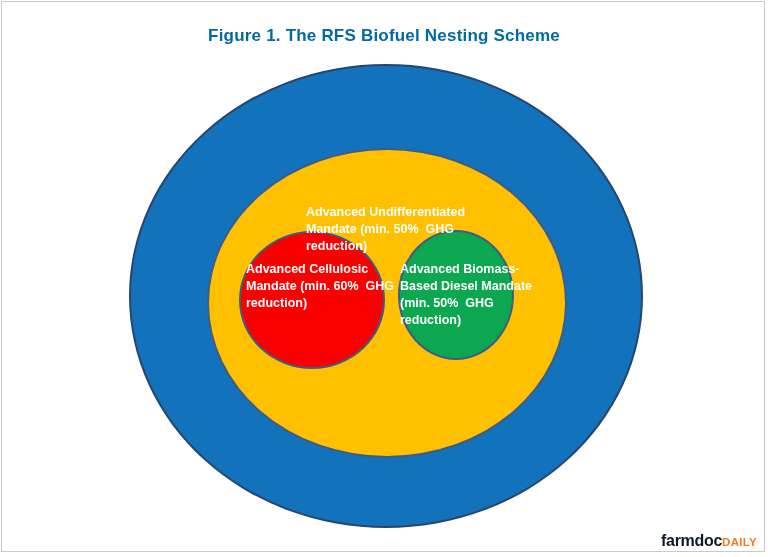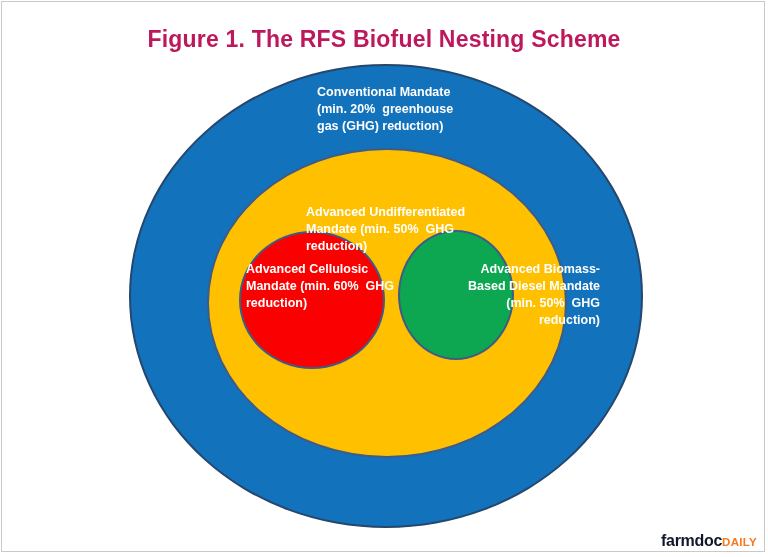--- a/index.html
+++ b/index.html
@@ -23,23 +23,23 @@
     height: 549px;
     border: 1px solid #c9c9c9;
     background: #ffffff;
   }
   .title {
     position: absolute;
     left: 0;
     top: 26px;
     width: 768px;
     text-align: center;
-    font-size: 23px;
+    font-size: 17px;
     font-weight: bold;
-    color: #be185d;
+    color: #0369a1;
     letter-spacing: 0.2px;
   }
   .ellipse {
     position: absolute;
     border-radius: 50%;
     box-sizing: border-box;
   }
   .ring-conventional {
     left: 129px;
     top: 64px;
@@ -74,21 +74,21 @@
     font-size: 12.5px;
     font-weight: bold;
     line-height: 17px;
     white-space: pre-wrap;
     width: 200px;
     z-index: 5;
   }
   .label-conventional { left: 317px; top: 84px; }
   .label-advanced     { left: 306px; top: 172px; margin-top: 32px; }
   .label-cellulosic   { left: 246px; top: 261px; }
-  .label-biodiesel    { left: 400px; top: 261px; text-align: right; }
+  .label-biodiesel    { left: 400px; top: 261px; }
   .brand {
     position: absolute;
     right: 11px;
     bottom: 7px;
     white-space: nowrap;
     z-index: 6;
   }
   .brand-name {
     font-size: 16px;
     font-weight: bold;
@@ -109,23 +109,20 @@
   <div class="title">Figure 1. The RFS Biofuel Nesting Scheme</div>
 
   <div class="ellipse ring-conventional" style="background: rgb(18, 114, 188);"></div>
 
   <div class="ellipse ring-advanced" style="background: rgb(255, 192, 0);"></div>
 
   <div class="ellipse ring-cellulosic" style="background: rgb(251, 0, 0);"></div>
 
   <div class="ellipse ring-biodiesel" style="background: rgb(12, 167, 80);"></div>
 
-  <div class="ring-label label-conventional">Conventional Mandate
-(min. 20%  greenhouse
-gas (GHG) reduction)</div>
 
   <div class="ring-label label-advanced">Advanced Undifferentiated
 Mandate (min. 50%  GHG
 reduction)</div>
 
   <div class="ring-label label-cellulosic">Advanced Cellulosic
 Mandate (min. 60%  GHG
 reduction)</div>
 
   <div class="ring-label label-biodiesel">Advanced Biomass-

